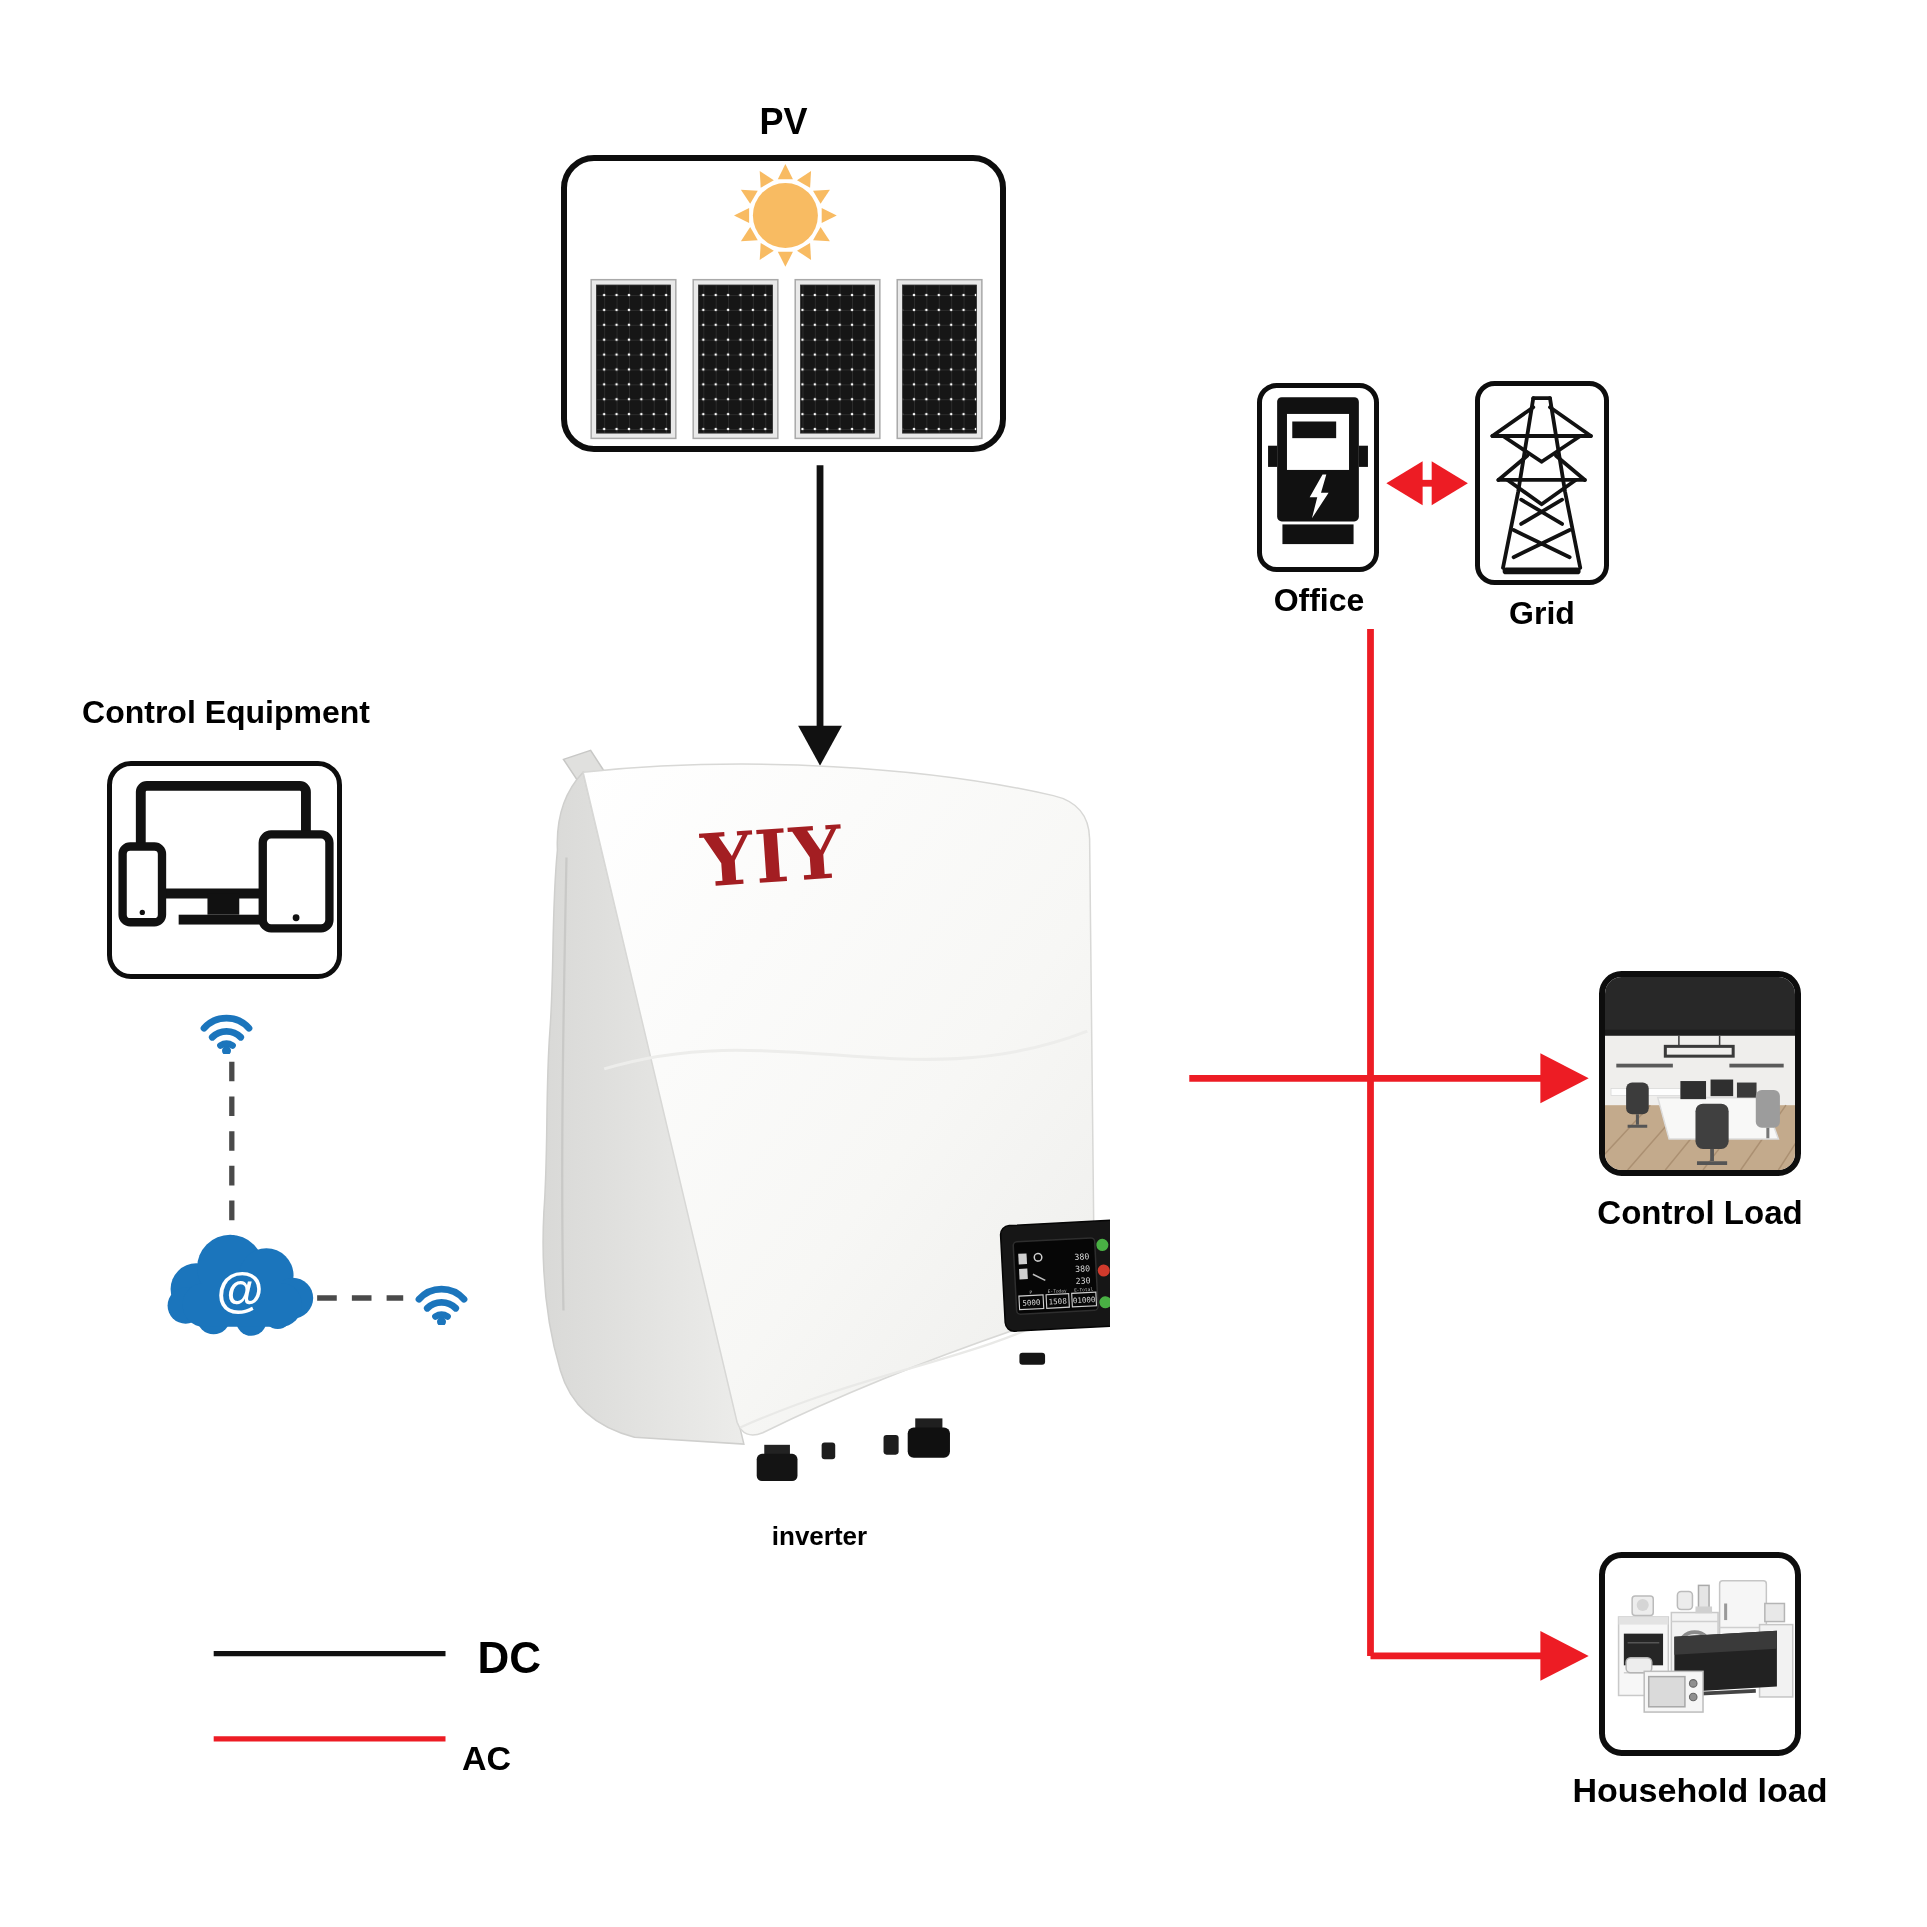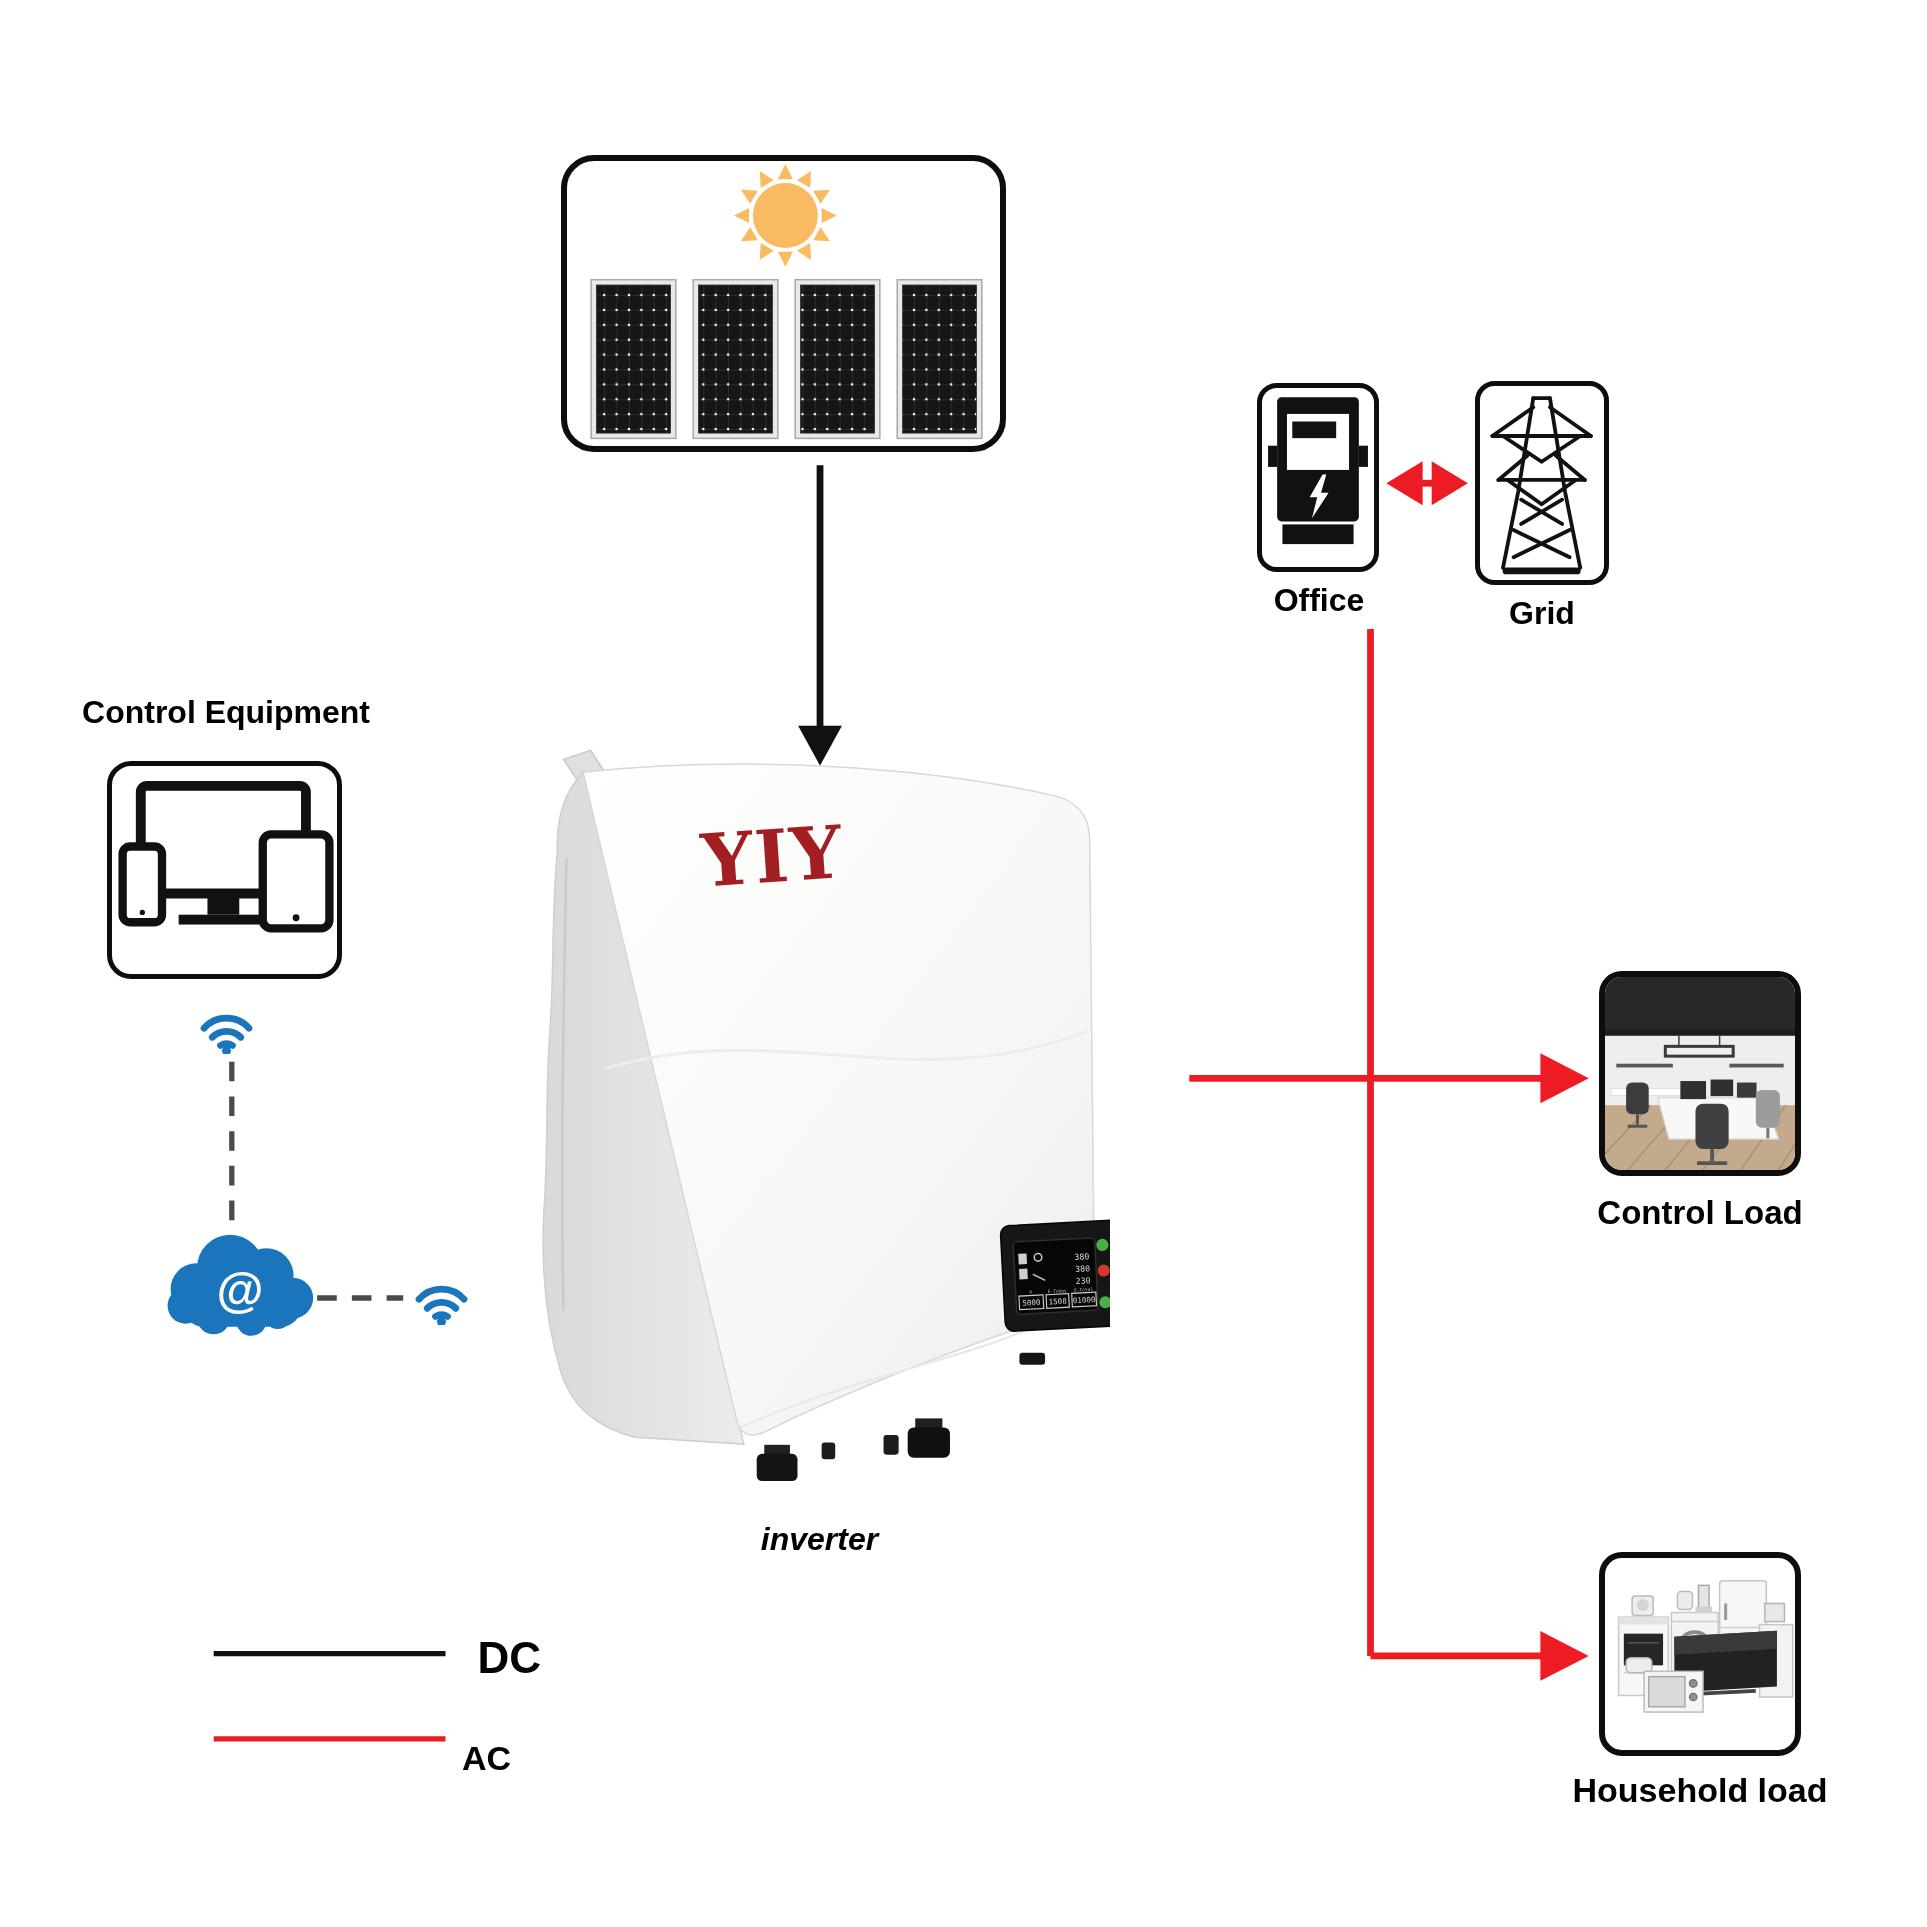--- a/index.html
+++ b/index.html
@@ -38,20 +38,21 @@
 
     <g stroke="#4a4a4a" stroke-width="7" stroke-dasharray="26 20">
       <line x1="307" y1="1406" x2="307" y2="1642"></line>
       <line x1="420" y1="1719" x2="534" y2="1719"></line>
     </g>
 
     <line x1="283" y1="2190" x2="590" y2="2190" stroke="#111" stroke-width="7"></line>
     <line x1="283" y1="2303" x2="590" y2="2303" stroke="#ED1C24" stroke-width="7"></line>
   </svg>
 
+  <div class="label" style="left:561px;top:104px;width:445px;font-size:36px;">PV</div>
 
   <div class="box" style="left:561px;top:155px;width:445px;height:297px;border-width:6px;border-radius:33px;">
     <svg viewBox="0 0 573 377">
       <defs>
         <pattern id="cells" width="16.4" height="19.7" patternUnits="userSpaceOnUse">
           <rect width="16.4" height="19.7" fill="#161616"></rect>
           <path d="M0 0H16.4 M0 0V19.7" stroke="#4d4d4d" stroke-width="1" fill="none"></path>
           <circle cx="0" cy="0" r="1.7" fill="#fff"></circle>
             <circle cx="16.4" cy="0" r="1.7" fill="#fff"></circle>
           <circle cx="0" cy="19.7" r="1.7" fill="#fff"></circle>
@@ -347,19 +348,19 @@
       <rect x="362" y="928" width="34" height="14" fill="#222"></rect>
       <rect x="352" y="940" width="54" height="36" rx="7" fill="#141414"></rect>
       <rect x="438" y="925" width="18" height="22" rx="4" fill="#1d1d1d"></rect>
       <rect x="520" y="915" width="20" height="26" rx="4" fill="#1d1d1d"></rect>
       <rect x="562" y="893" width="36" height="14" fill="#1f1f1f"></rect>
       <rect x="552" y="905" width="56" height="40" rx="8" fill="#101010"></rect>
       <rect x="700" y="806" width="34" height="16" rx="4" fill="#151515"></rect>
     </g>
   </svg>
 
-  <div class="label" style="left:725px;top:1523px;width:189px;font-size:32px;font-style:italic;">inverter</div>
+  <div class="label" style="left:725px;top:1523px;width:189px;font-size:26px;">inverter</div>
 
   <div class="label" style="left:450px;top:1636px;width:91px;text-align:right;font-size:44px;">DC</div>
   <div class="label" style="left:462px;top:1721px;width:91px;text-align:left;font-size:34px;margin-top:20px;">AC</div>
 
 </div>
 
 
 </body></html>

